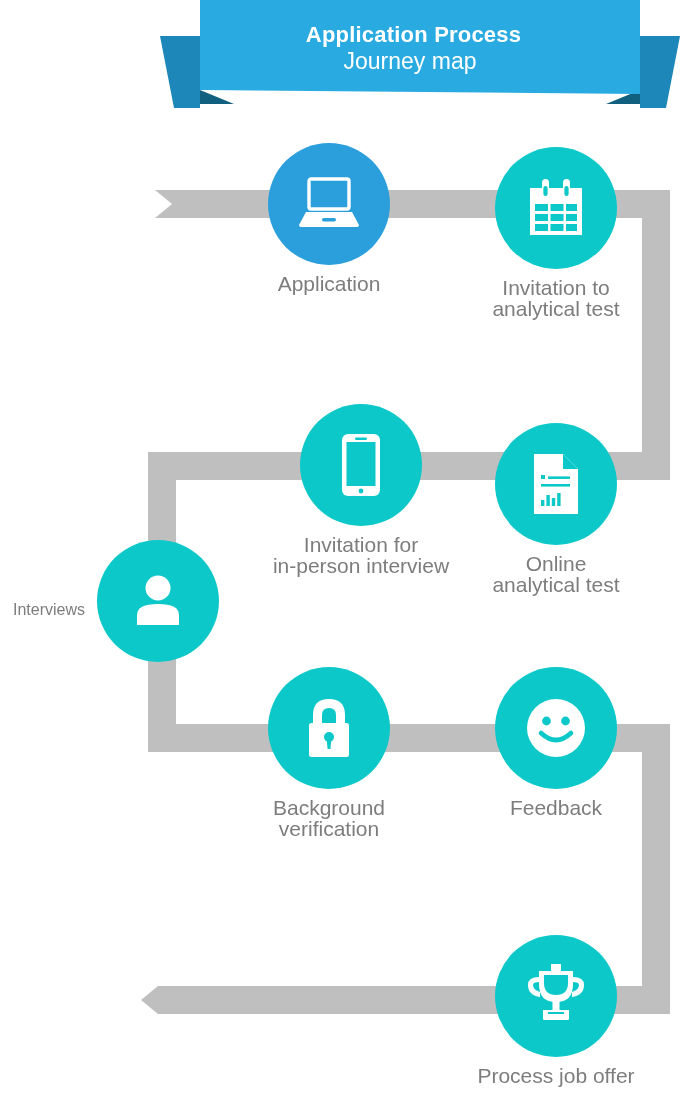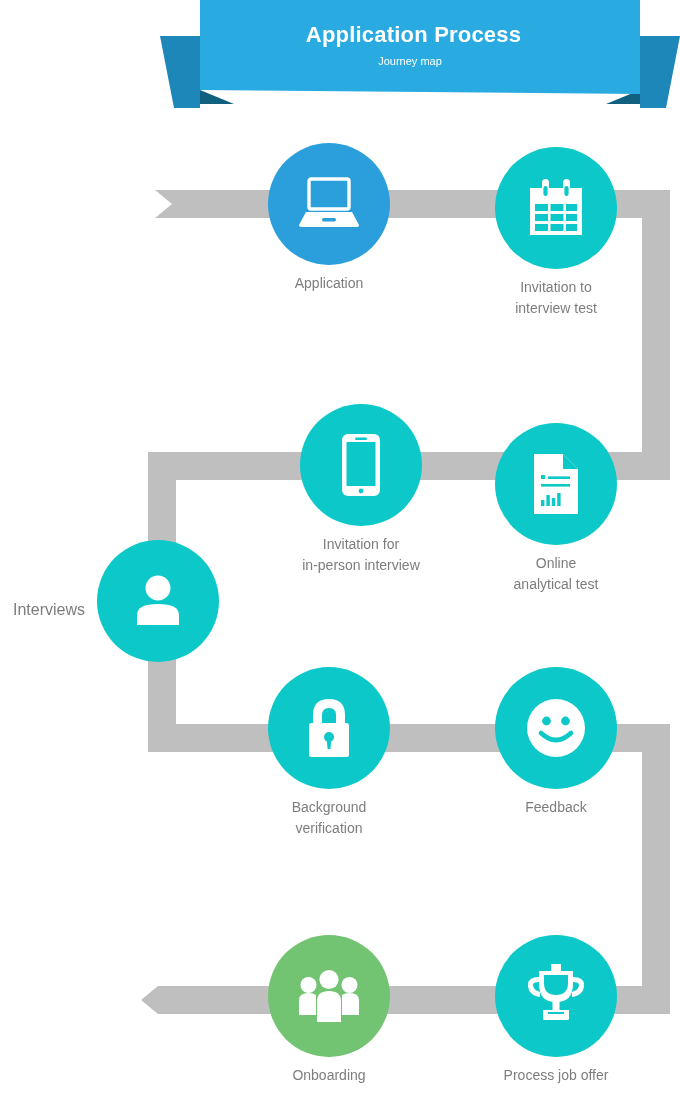--- a/index.html
+++ b/index.html
@@ -45,21 +45,21 @@
     color: #ffffff;
     font-size: 22px;
     font-weight: bold;
     letter-spacing: .2px;
     line-height: 28px;
     text-align: center;
     margin-left: 7px;
   }
   #banner-subtitle {
     color: #ffffff;
-    font-size: 11px;
+    font-size: 23px;
     font-weight: normal;
     line-height: 24px;
     text-align: center;
   }
 
   
   #connectors {
     position: absolute;
     left: 0; top: 0;
     width: 680px; height: 1106px;
@@ -84,21 +84,21 @@
   }
   .node .disc svg { display: block; }
 
   .node-label {
     position: absolute;
     top: 130px;
     left: -64px;
     width: 250px;
     text-align: center;
     color: #7d7d7d;
-    font-size: 14px;
+    font-size: 21px;
     line-height: 21px;
     white-space: pre-line;
   }
 
   
   .side-label {
     position: absolute;
     color: #7d7d7d;
     font-size: 16px;
     line-height: 21px;
@@ -187,21 +187,21 @@
           <rect x="7" y="35" width="13" height="7"></rect>
           <rect x="22.5" y="35" width="13" height="7"></rect>
           <rect x="38" y="35" width="11" height="7"></rect>
           <rect x="7" y="45" width="13" height="7"></rect>
           <rect x="22.5" y="45" width="13" height="7"></rect>
           <rect x="38" y="45" width="11" height="7"></rect>
         </g>
       </svg>
     </div>
     <div class="node-label">Invitation to
-interview test</div>
+analytical test</div>
   </div>
 
   <div class="node" style="left:268px; top:404px;margin-left:32px;">
     <div class="disc" style="background:#0CC8C8;">
       <svg width="40" height="64" viewBox="0 0 40 64">
         <rect x="1" y="1" width="38" height="62" rx="6" fill="#ffffff"></rect>
         <rect x="5.5" y="9" width="29" height="44" fill="#0CC8C8"></rect>
         <rect x="14" y="4.6" width="12" height="2.4" rx="1.2" fill="#0CC8C8"></rect>
         <circle cx="20" cy="58" r="2.4" fill="#0CC8C8"></circle>
       </svg>
@@ -265,39 +265,20 @@
         <rect x="7" y="26" width="40" height="34" rx="2.5" fill="#ffffff"></rect>
 
         <circle cx="27" cy="40" r="5" fill="#0CC8C8"></circle>
         <path d="M24.6 42 H29.4 L28.4 52 H25.6 Z" fill="#0CC8C8"></path>
       </svg>
     </div>
     <div class="node-label">Background
 verification</div>
   </div>
 
-  <div class="node" style="left:268px; top:935px;">
-    <div class="disc" style="background:#72C472;">
-      <svg width="64" height="56" viewBox="0 0 64 56">
-
-        <circle cx="11.5" cy="17" r="8" fill="#ffffff"></circle>
-        <path d="M2 47 V32 Q2 25 11.5 25 Q21 25 21 32 V47 Z" fill="#ffffff"></path>
-
-        <circle cx="52.5" cy="17" r="8" fill="#ffffff"></circle>
-        <path d="M43 47 V32 Q43 25 52.5 25 Q62 25 62 32 V47 Z" fill="#ffffff"></path>
-
-        <path d="M19 24 h4 v24 h-4 z" fill="#72C472"></path>
-        <path d="M41 24 h4 v24 h-4 z" fill="#72C472"></path>
-
-        <circle cx="32" cy="11.5" r="9.6" fill="#ffffff"></circle>
-        <path d="M20 54 V33 Q20 23 32 23 Q44 23 44 33 V54 Z" fill="#ffffff"></path>
-      </svg>
-    </div>
-    <div class="node-label">Onboarding</div>
-  </div>
 
   <div class="node" style="left:495px; top:935px;">
     <div class="disc" style="background:#0CC8C8;">
       <svg width="62" height="64" viewBox="0 0 62 64">
 
         <rect x="26" y="0" width="10" height="8" fill="#ffffff"></rect>
 
         <path d="M14 7 H48 V20 Q48 38 31 38 Q14 38 14 20 Z" fill="#ffffff"></path>
 
         <path d="M14 13 Q3 13 3 21 Q3 31 15 33 L15 28 Q8 26 8 21 Q8 18 14 18 Z" fill="#ffffff"></path>

